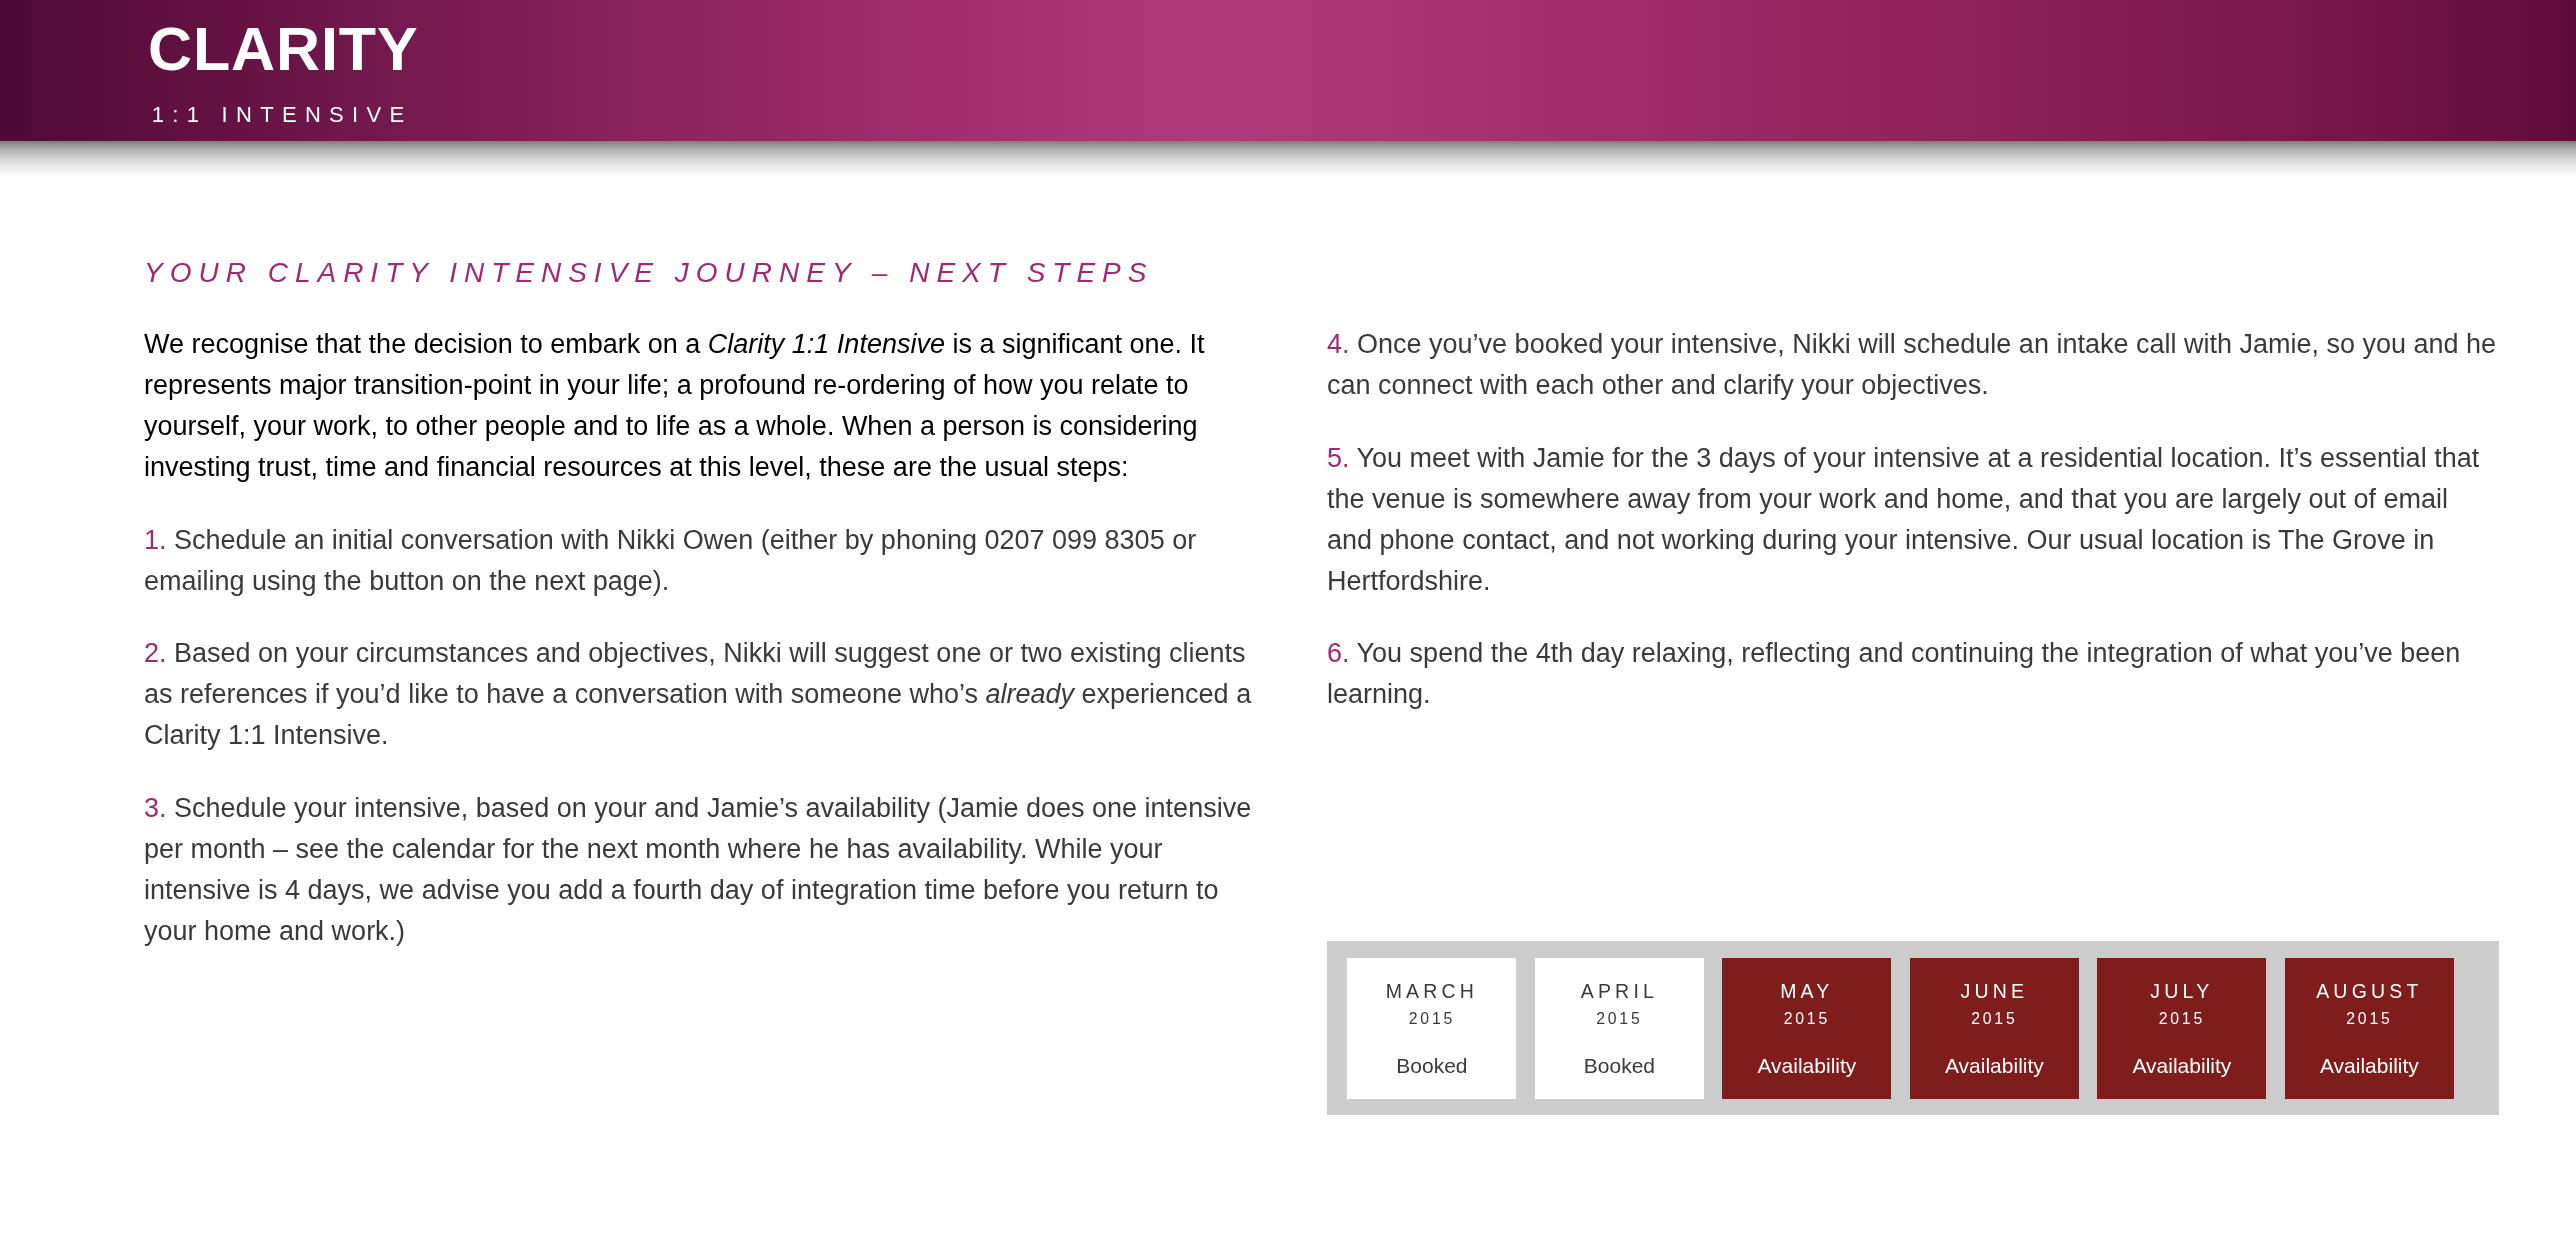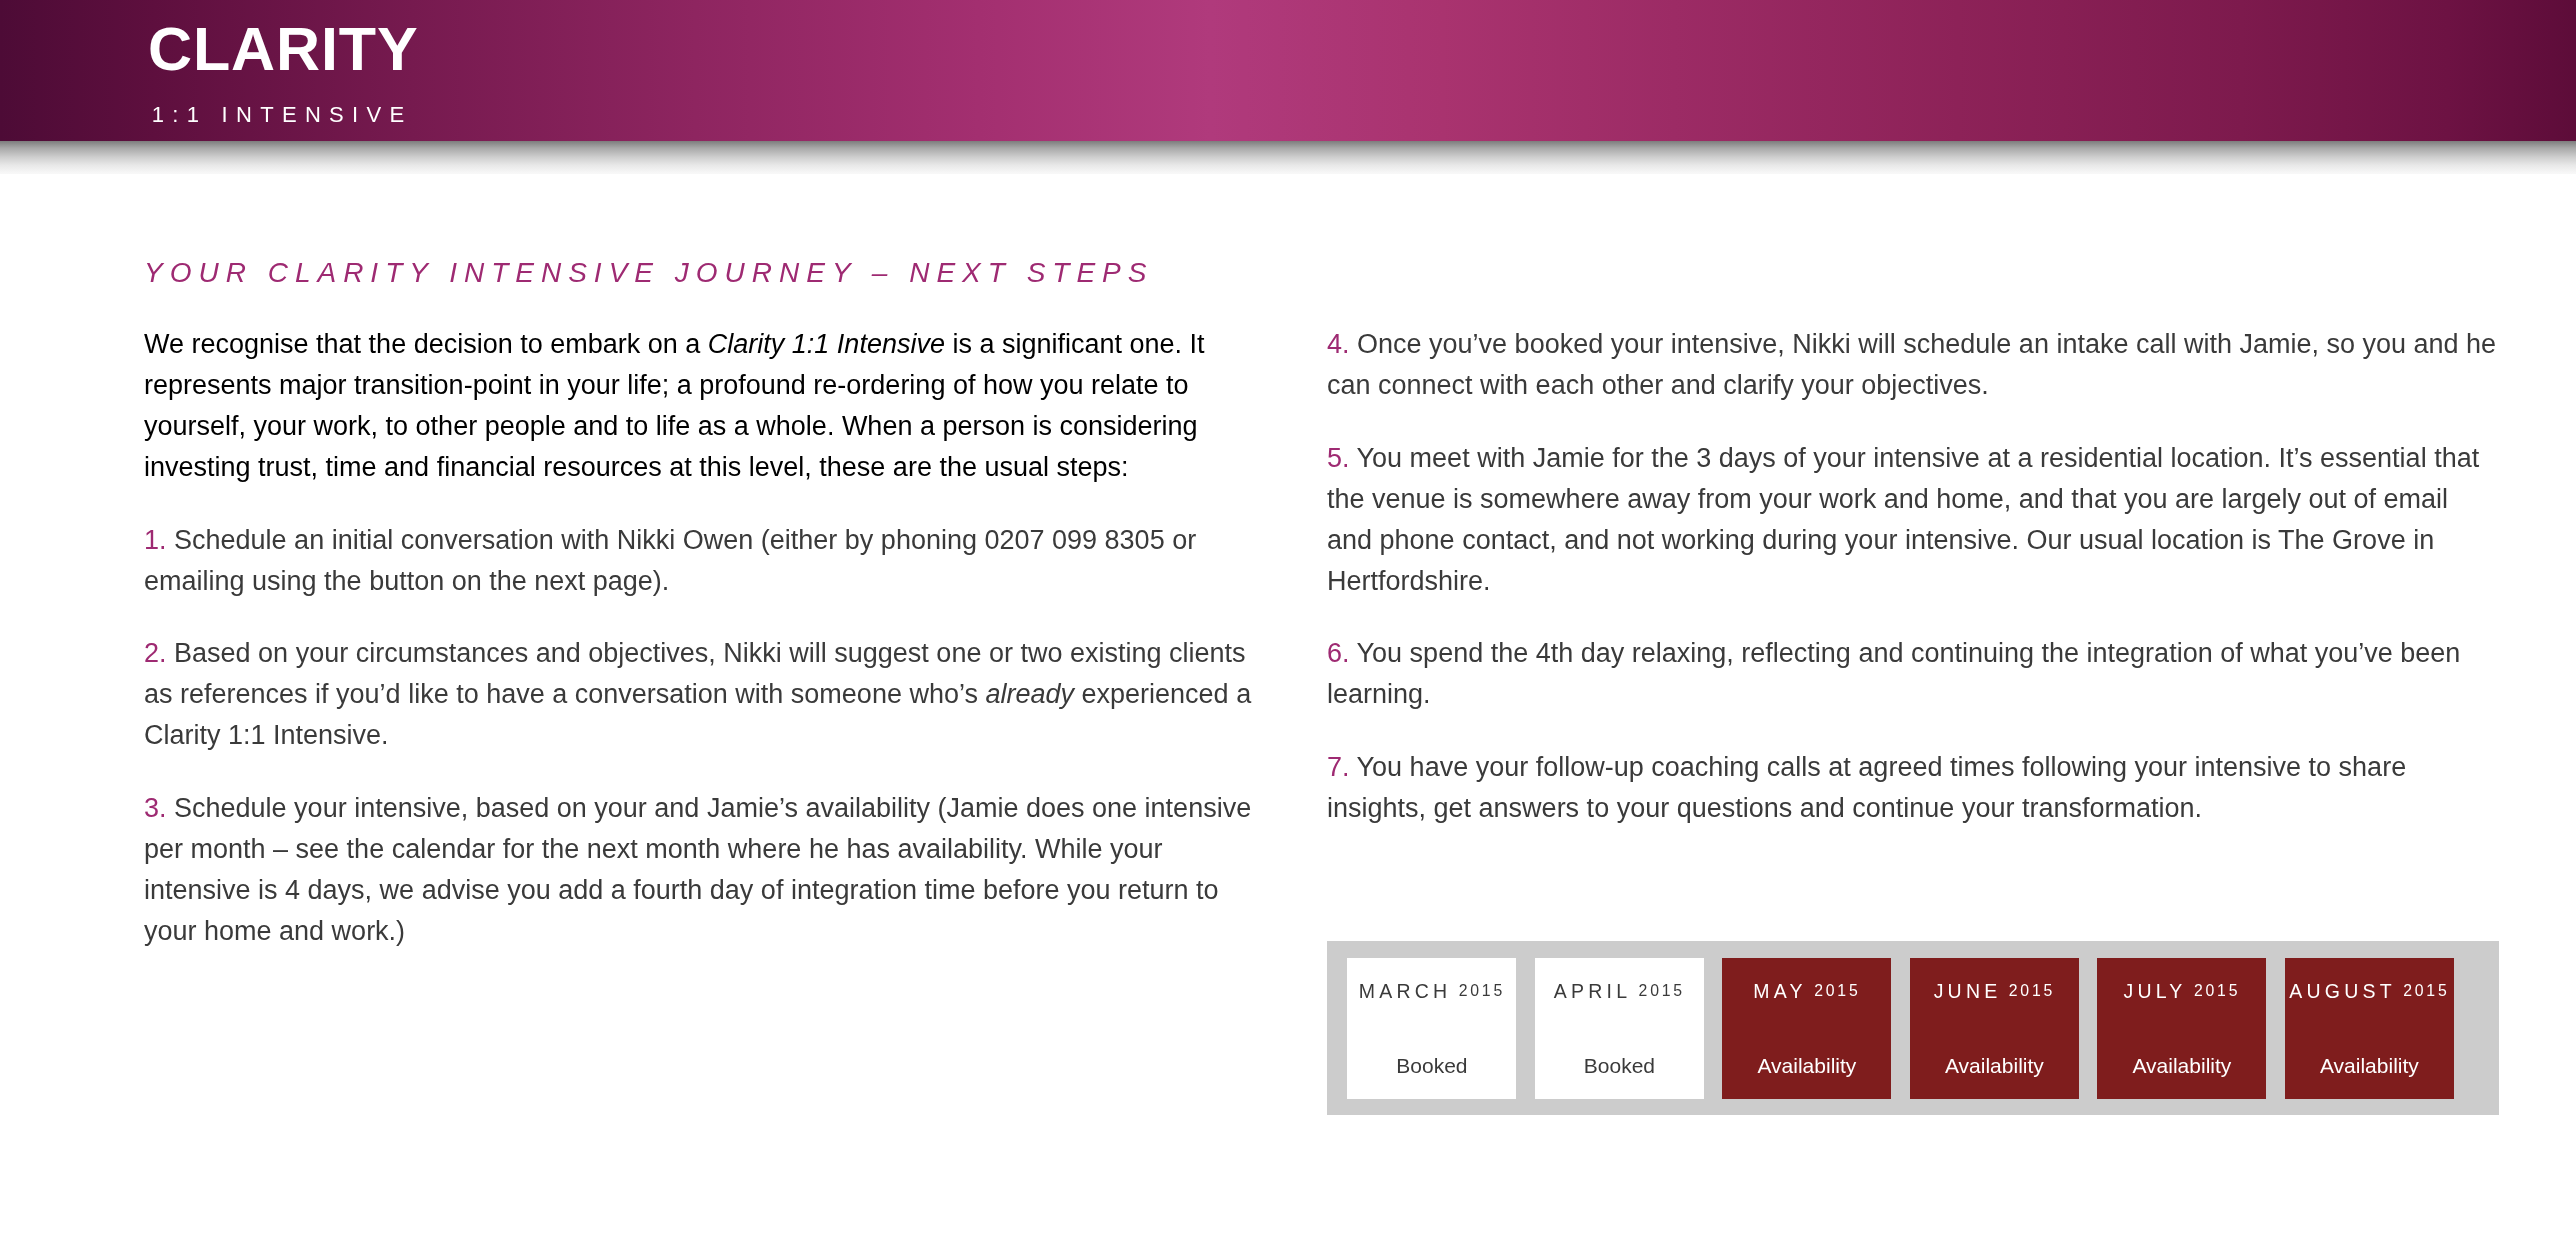--- a/index.html
+++ b/index.html
@@ -156,21 +156,21 @@
     margin-top: -22px;
   }
   .month.avail .month-year { color: #ffffff; }
   .month-status {
     font-size: 21px;
     color: #3a3a3a;
   }
   .month.avail .month-status { color: #ffffff; }
   .month-top {
     display: flex;
-    flex-direction: row;
+    flex-direction: column;
     align-items: center;
     gap: 7.4px;
   }
 </style>
 </head>
 <body>
 
 <div class="header">
   <div class="brand">
     <div class="brand-title">CLARITY</div>
@@ -193,21 +193,20 @@
     <p class="para body"><span class="num">3.</span><span> Schedule your intensive, based on your and Jamie’s availability (Jamie does one intensive per month – see the calendar for the next month where he has availability. While your intensive is 4 days, we advise you add a fourth day of integration time before you return to your home and work.)</span></p>
   </div>
 
   <div class="col col-right">
     <p class="para body"><span class="num">4.</span><span> Once you’ve booked your intensive, Nikki will schedule an intake call with Jamie, so you and he can connect with each other and clarify your objectives.</span></p>
 
     <p class="para body"><span class="num">5.</span><span>  You meet with Jamie for the 3 days of your intensive at a residential location. It’s essential that the venue is somewhere away from your work and home, and that you are largely out of email and phone contact, and not working during your intensive. Our usual location is The Grove in Hertfordshire.</span></p>
 
     <p class="para body"><span class="num">6.</span><span>  You spend the 4th day relaxing, reflecting and continuing the integration of what you’ve been learning.</span></p>
 
-    <p class="para body"><span class="num">7.</span><span>  You have your follow-up coaching calls at agreed times following your intensive to share insights, get answers to your questions and continue your transformation.</span></p>
   </div>
 
   <div class="calendar" id="calendar-strip">
       <div class="month booked">
         <div class="month-top">
           <div class="month-name">MARCH</div>
           <div class="month-year" style="margin-top: 0px;">2015</div>
         </div>
         <div class="month-status">Booked</div>
       </div>

